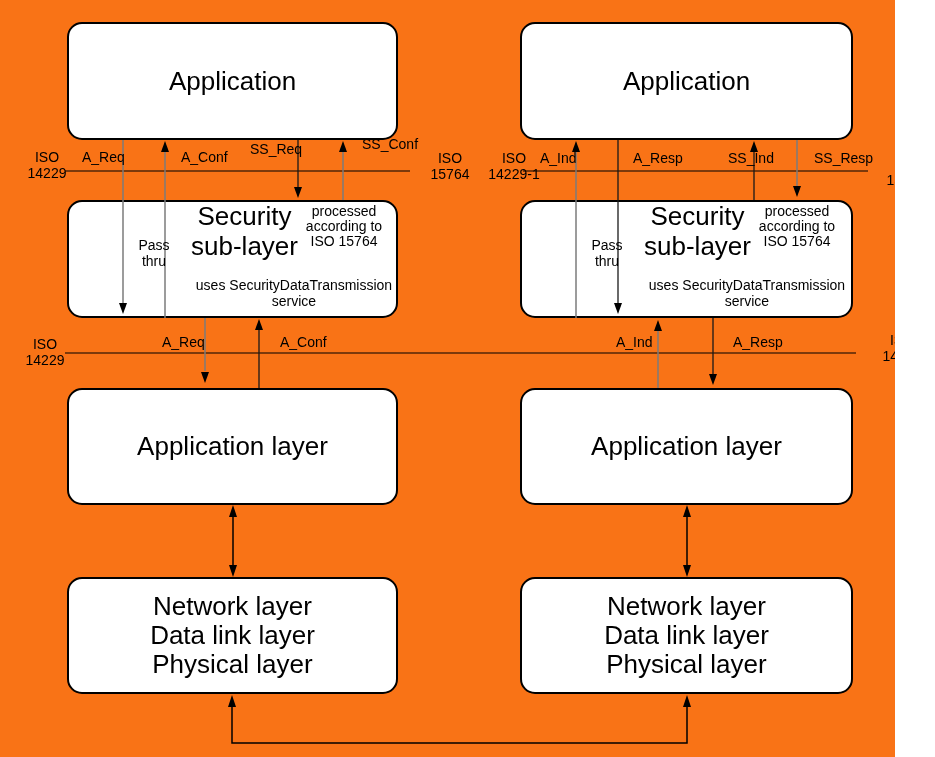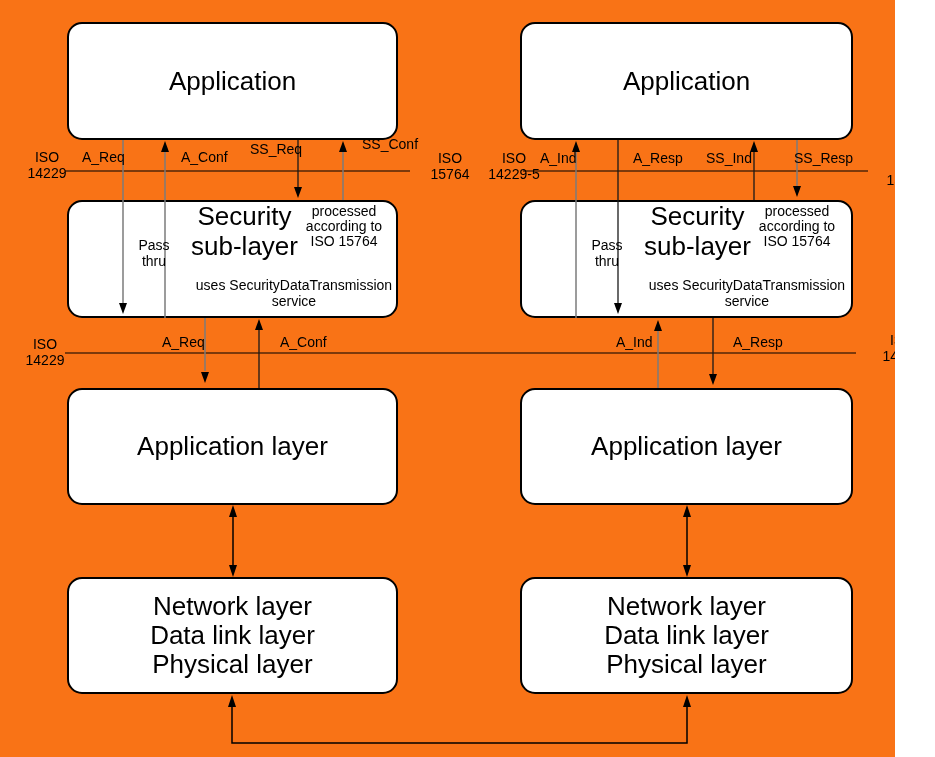--- a/index.html
+++ b/index.html
@@ -113,26 +113,26 @@
   <div class="lbl" style="left:169px;top:149px">A_Conf</div>
   <div class="lbl" style="left:238px;top:141px">SS_Req</div>
   <div class="lbl" style="left:350px;top:136px">SS_Conf</div>
   <div class="lbl ctr multi" style="left:410px;top:150px;width:56px">
     <span>ISO</span>
     <span>15764</span>
   </div>
 
   <div class="lbl ctr multi" style="left:470px;top:150px;width:64px">
     <span>ISO</span>
-    <span>14229-5</span>
+    <span>14229-1</span>
   </div>
   <div class="lbl" style="left:528px;top:150px">A_Ind</div>
   <div class="lbl" style="left:621px;top:150px">A_Resp</div>
-  <div class="lbl" style="left:694px;top:150px">SS_Ind</div>
-  <div class="lbl" style="left:782px;top:150px">SS_Resp</div>
+  <div class="lbl" style="left:716px;top:150px">SS_Ind</div>
+  <div class="lbl" style="left:802px;top:150px">SS_Resp</div>
   <div class="lbl ctr multi" style="left:866px;top:156px;width:56px">
     <span>ISO</span>
     <span>15764</span>
   </div>
 
   <div class="lbl titlefont ctr multi" style="left:140px;top:201px;width:185px">
     <span>Security</span>
     <span>sub-layer</span>
   </div>
   <div class="lbl ctr multi" style="left:288px;top:204px;width:88px;line-height:15px">

